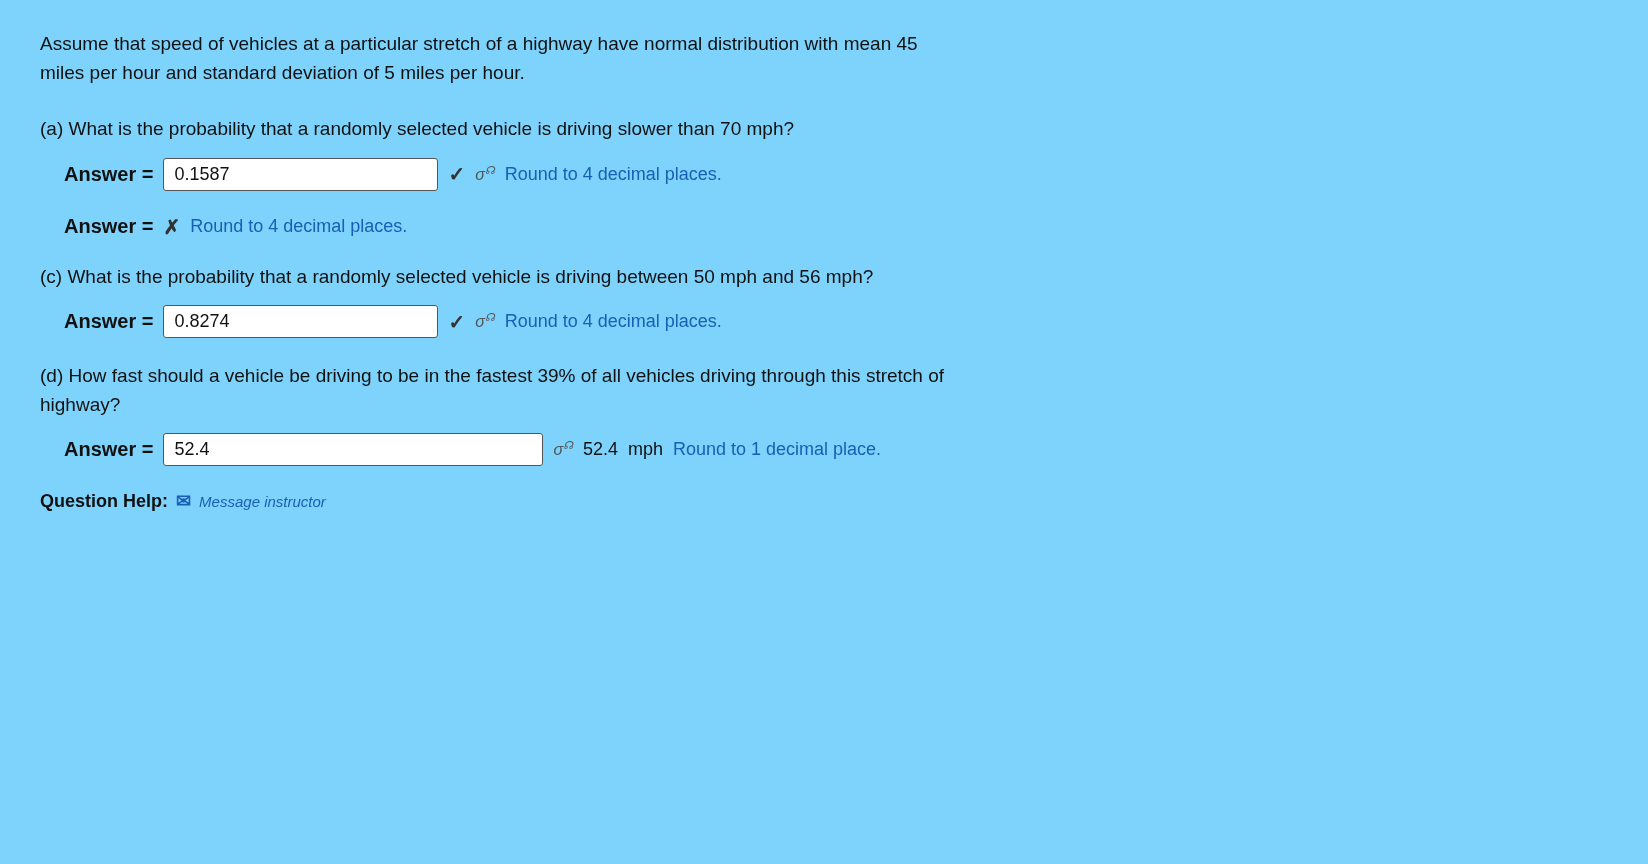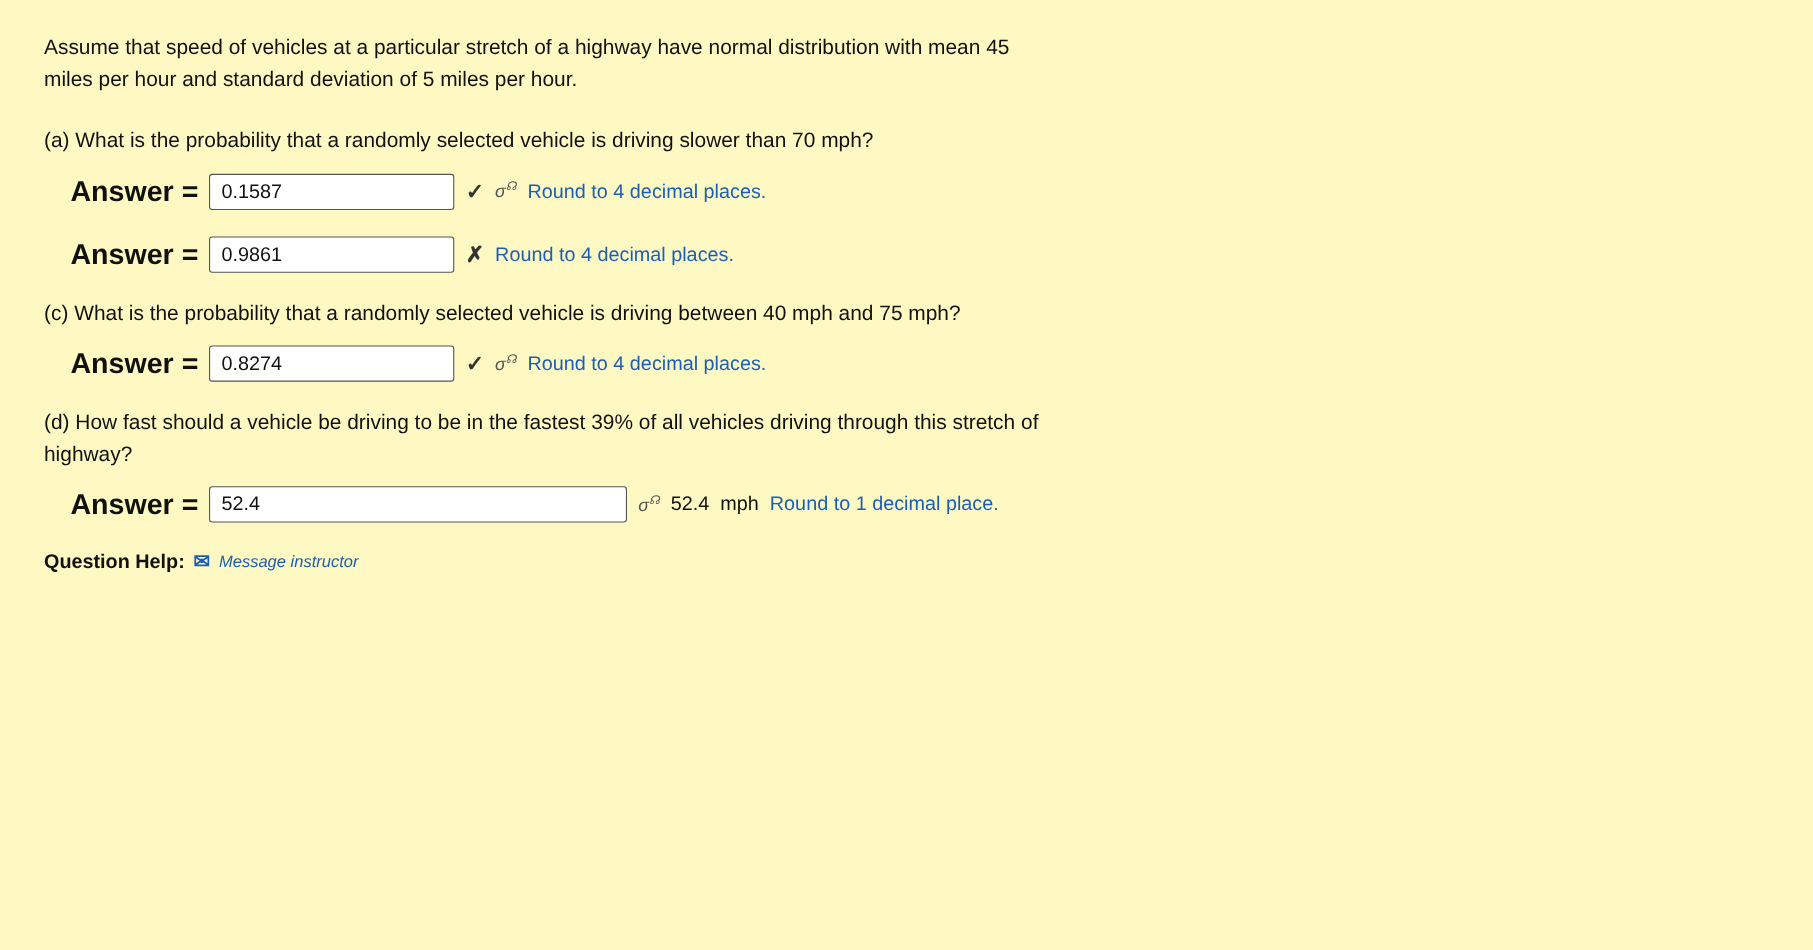--- a/index.html
+++ b/index.html
@@ -17,21 +17,21 @@
       color: #1a1a1a;
       display: flex;
       align-items: flex-start;
       justify-content: center;
       padding: 0;
     }
 
     .page-container {
       width: 1648px;
       height: 864px;
-      background: #fef9c3;
+      background: #7dd3fc;
       padding: 30px 40px 30px 40px;
       overflow: hidden;
     }
 
     .intro-text {
       font-size: 19px;
       line-height: 1.5;
       margin-bottom: 28px;
       color: #111;
     }
@@ -48,32 +48,32 @@
     }
 
     .answer-row {
       display: flex;
       align-items: center;
       gap: 10px;
       margin-left: 24px;
     }
 
     .answer-label {
-      font-size: 26px;
+      font-size: 20px;
       font-weight: bold;
       color: #111;
       white-space: nowrap;
     }
 
     .answer-input {
       border: 1.5px solid #555;
       border-radius: 3px;
       padding: 5px 10px;
       font-size: 18px;
-      width: 223px;
+      width: 275px;
       background: #fff;
       color: #111;
     }
 
     .status-icon {
       font-size: 20px;
       font-weight: bold;
     }
 
     .status-check {
@@ -144,28 +144,27 @@
       <input class="answer-input" type="text" value="0.1587" style="">
       <span class="status-icon status-check">✓</span>
       <span class="sigma-icon">σ<sup style="font-size:11px">☊</sup></span>
       <span class="round-hint">Round to 4 decimal places.</span>
     </div>
   </div>
 
   <div class="question-block">
     <div class="answer-row">
       <span class="answer-label">Answer =</span>
-      <input class="answer-input" type="text" value="0.9861" style="">
       <span class="status-icon status-cross">✗</span>
       <span class="round-hint">Round to 4 decimal places.</span>
     </div>
   </div>
 
   <div class="question-block">
-    <div class="question-text">(c) What is the probability that a randomly selected vehicle is driving between 40 mph and 75 mph?</div>
+    <div class="question-text">(c) What is the probability that a randomly selected vehicle is driving between 50 mph and 56 mph?</div>
     <div class="answer-row">
       <span class="answer-label">Answer =</span>
       <input class="answer-input" type="text" value="0.8274" style="">
       <span class="status-icon status-check">✓</span>
       <span class="sigma-icon">σ<sup style="font-size:11px">☊</sup></span>
       <span class="round-hint">Round to 4 decimal places.</span>
     </div>
   </div>
 
   <div class="question-block">

